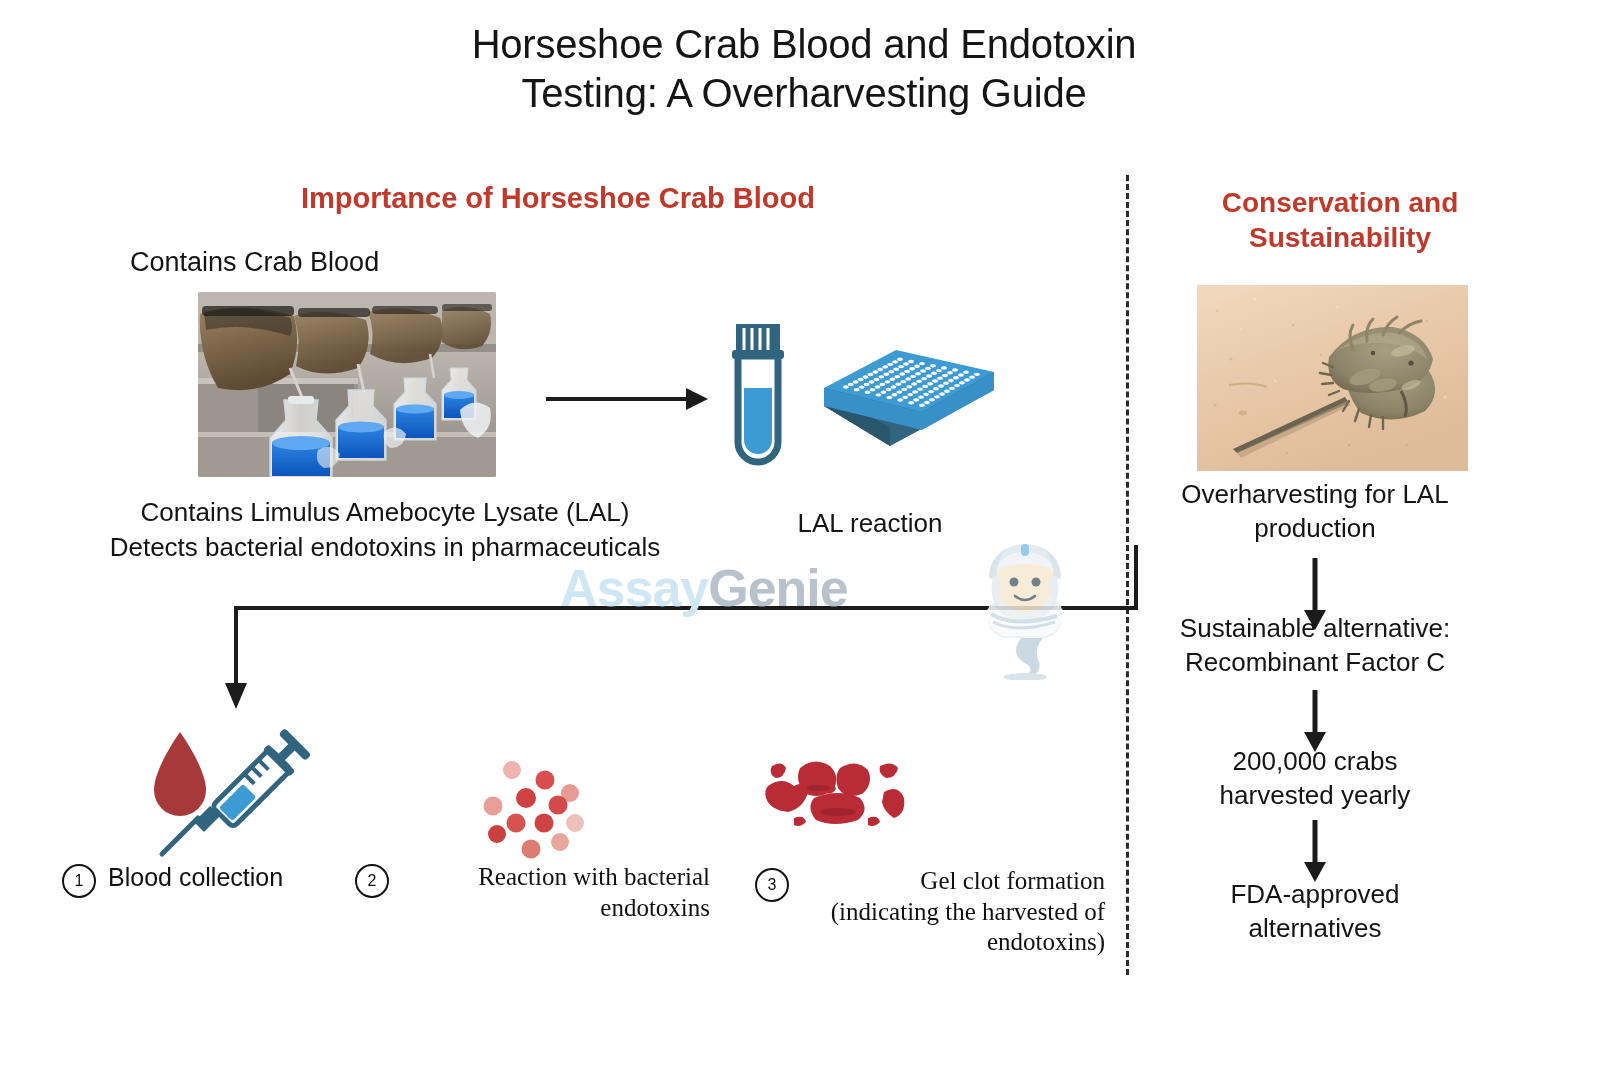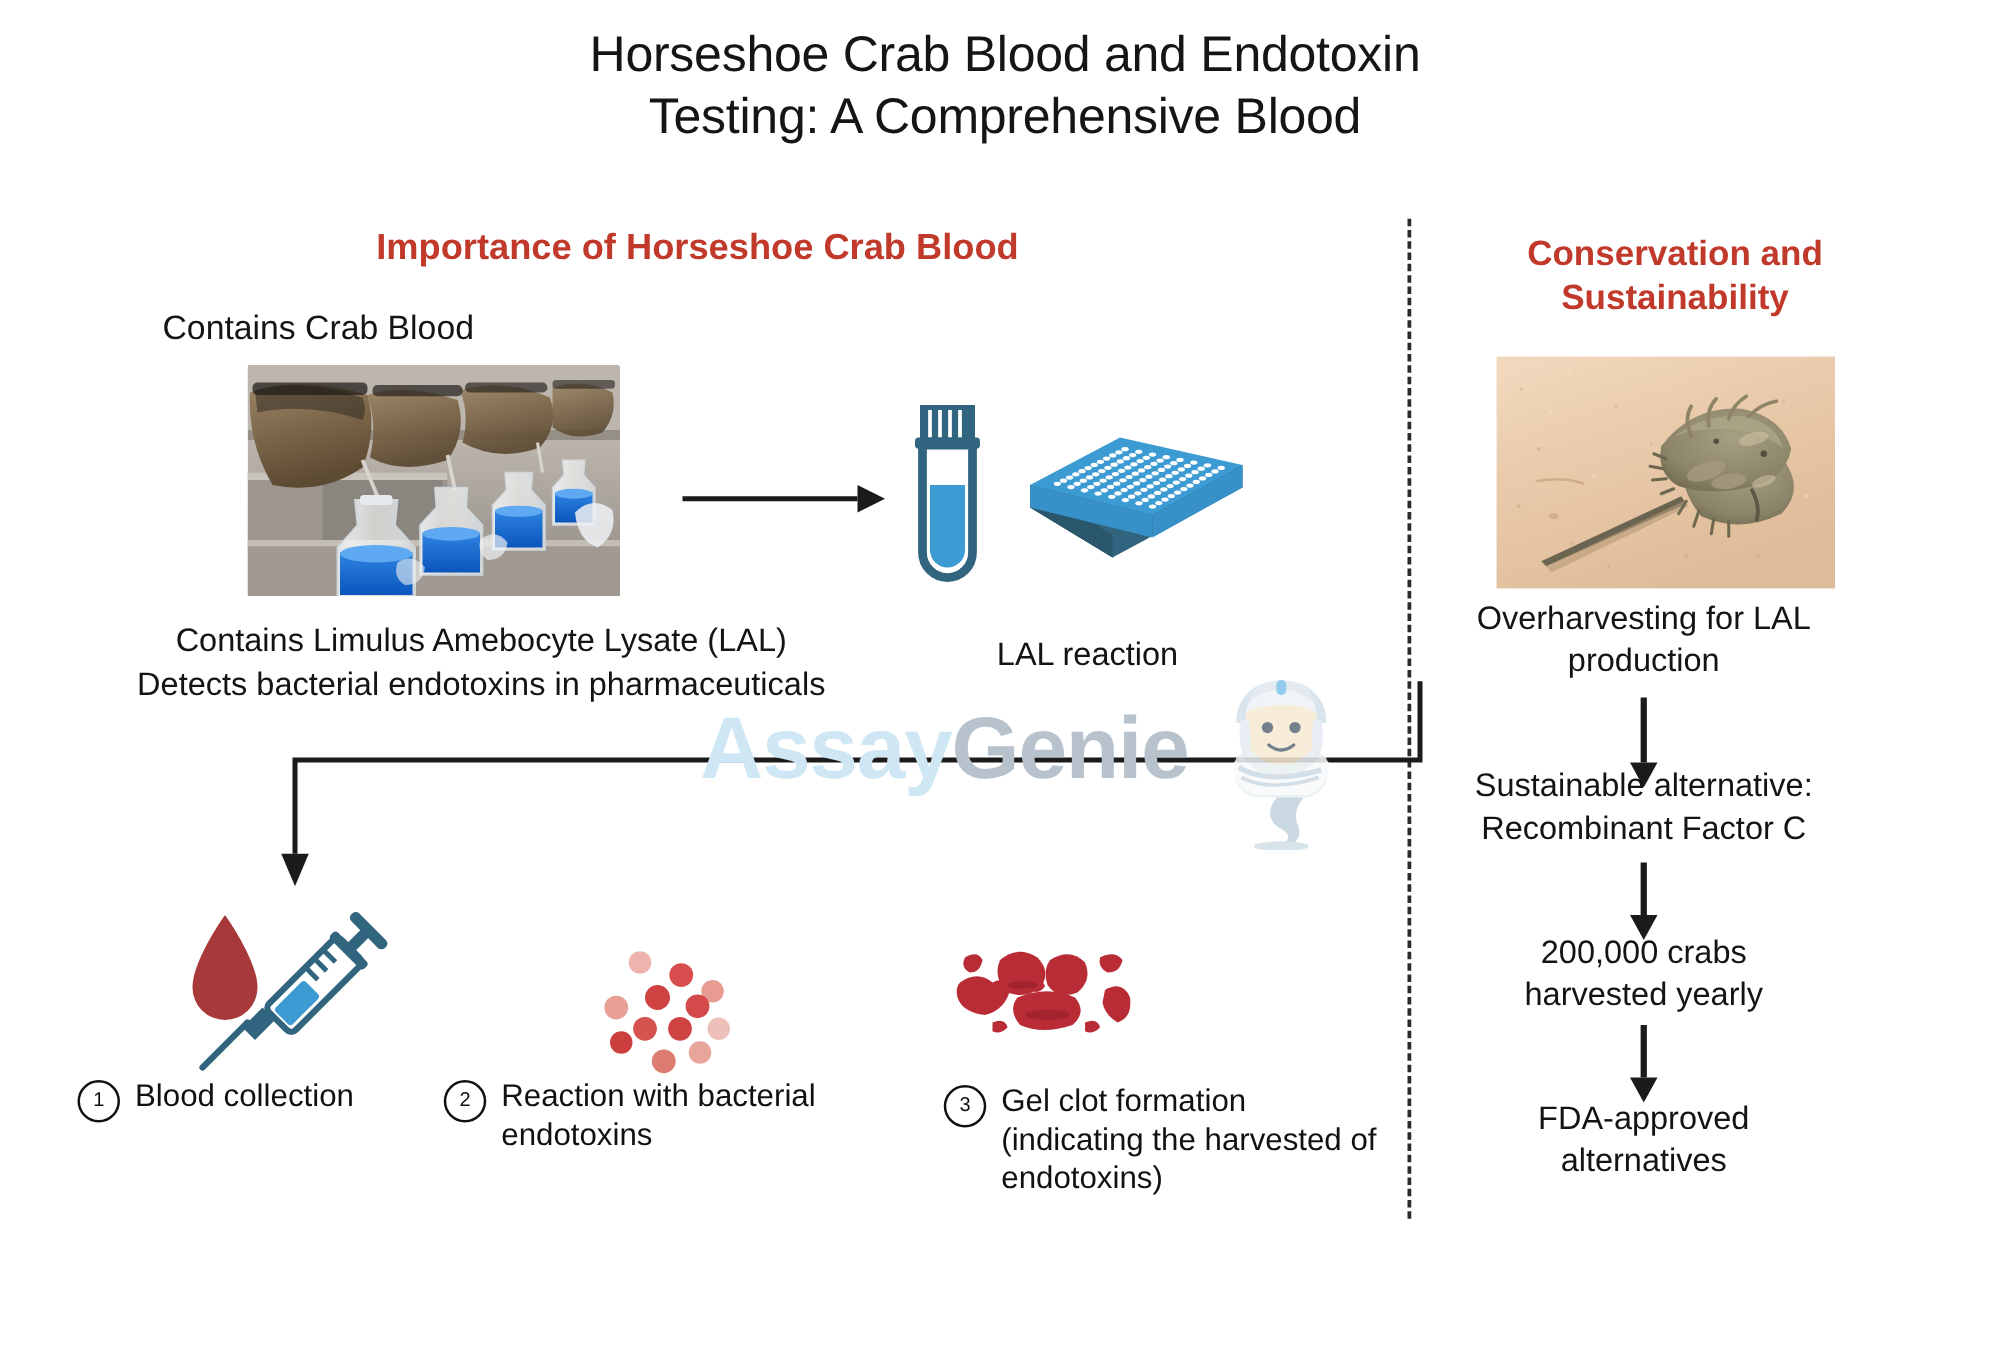--- a/index.html
+++ b/index.html
@@ -53,51 +53,51 @@
   .photo{position:absolute;overflow:hidden;}
   .photo svg{display:block;}
 
   
   .arrow-svg{position:absolute;overflow:visible;}
 
   
   .watermark{
     position:absolute;left:560px;top:558px;
     font-family:"Liberation Sans",sans-serif;
-    font-size:70px;font-weight:bold;letter-spacing:-1px;
+    font-size:52px;font-weight:bold;letter-spacing:-1px;
     user-select:none;pointer-events:none;
   }
   .wm-a{color:#cfe7f5;}
   .wm-b{color:#b7c2cc;}
   .genie{position:absolute;left:965px;top:540px;}
 
   
   .step{position:absolute;display:flex;align-items:flex-start;}
   .step-num{
     flex:0 0 auto;
     width:30px;height:30px;border:2px solid #111;border-radius:50%;
     display:flex;align-items:center;justify-content:center;
     font-size:16px;font-family:"Liberation Sans",sans-serif;color:#111;
     margin-top:2px;
   }
   .step-label{
     font-family:"Liberation Sans",sans-serif;
     font-size:25px;line-height:1.22;color:#111;
     margin-left:12px;white-space:pre-line;
   }
-  .ctr{text-align:left;}
+  .ctr{text-align:right;font-family:Liberation Serif, serif;}
 </style>
 </head>
 <body>
 
 <div class="stage">
 
   <div class="title">
     <span>Horseshoe Crab Blood and Endotoxin</span>
-    <span class="l2">Testing: A Comprehensive Blood</span>
+    <span class="l2">Testing: A Overharvesting Guide</span>
   </div>
 
   <div class="divider"></div>
 
   <div class="sec-head" id="head-left">Importance of Horseshoe Crab Blood</div>
 
   <div class="sec-head" id="head-right" style="white-space:pre-line;">Conservation and
 Sustainability</div>
 
   <div class="cap" style="left:130px;top:245px;width:430px;text-align:left;font-size:27px;">Contains Crab Blood</div>

